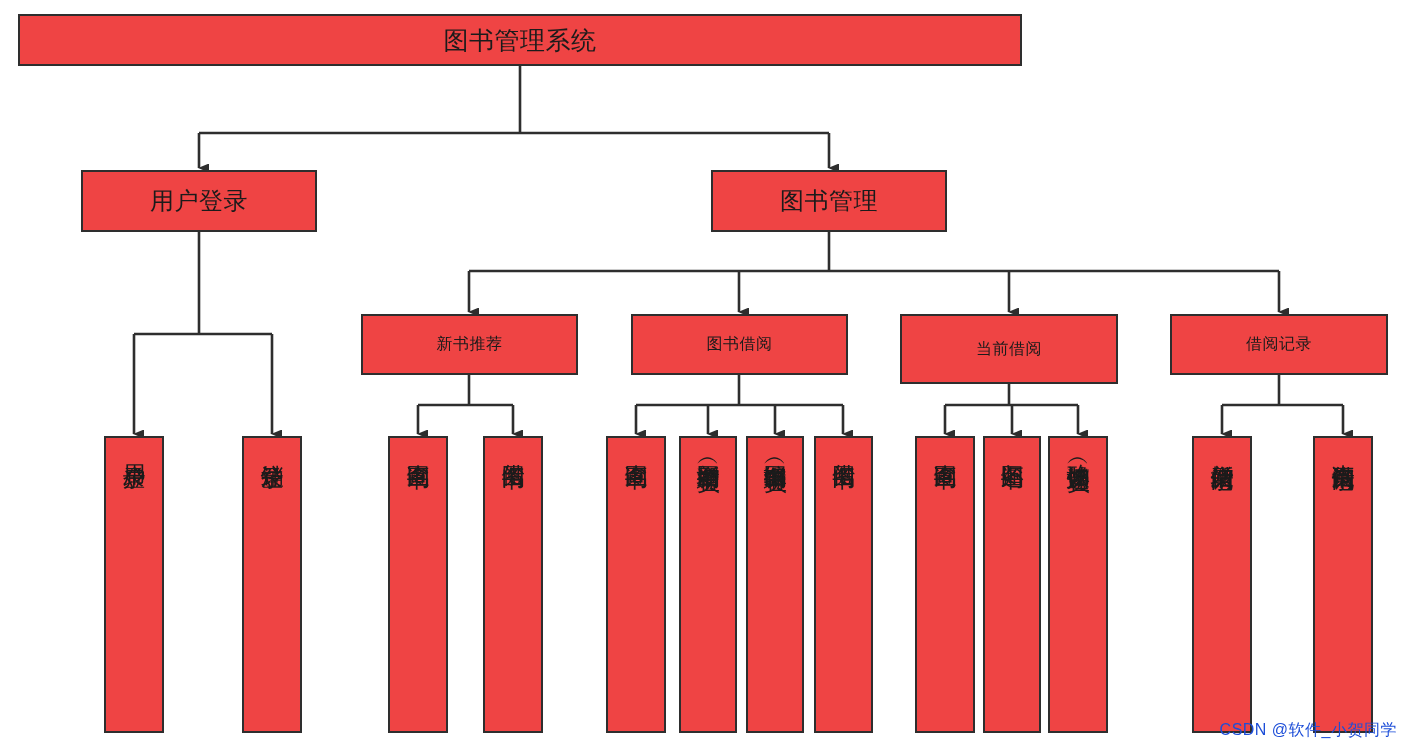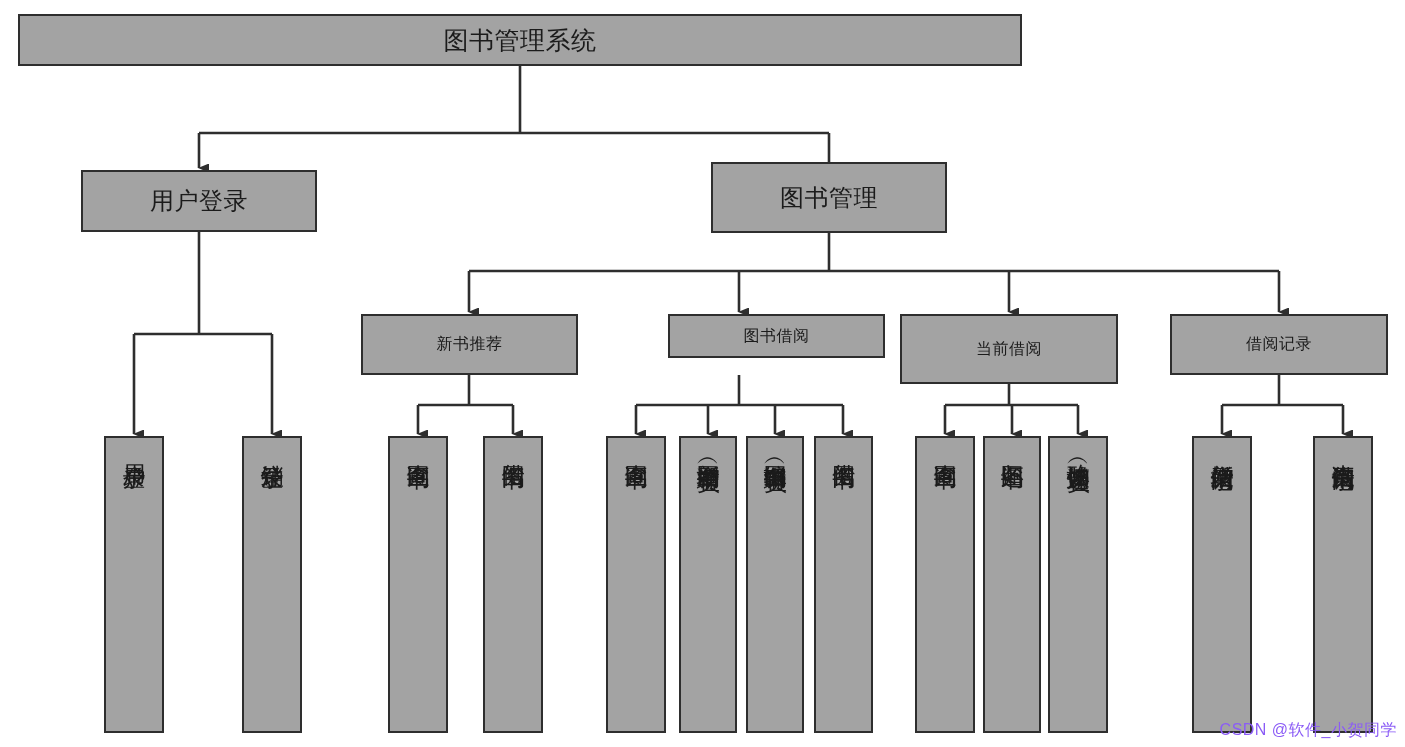--- a/index.html
+++ b/index.html
@@ -21,21 +21,21 @@
     position: absolute;
     left: 0;
     top: 0;
     width: 1405px;
     height: 747px;
   }
   .node-box {
     position: absolute;
     box-sizing: border-box;
     border: 2px solid #2e2e2e;
-    background: #a3a3a3;
+    background: #ef4444;
     display: flex;
     align-items: center;
     justify-content: center;
     color: #1b1b1b;
   }
   .node-label {
     display: block;
     text-align: center;
     letter-spacing: 0.5px;
   }
@@ -52,21 +52,21 @@
     font-size: 23px;
     line-height: 1.02;
     letter-spacing: 1px;
     white-space: nowrap;
   }
   #watermark {
     position: absolute;
     right: 8px;
     bottom: 6px;
     font-size: 16px;
-    color: #8b5cf6;
+    color: #1d4ed8;
     letter-spacing: 0.5px;
     white-space: nowrap;
     pointer-events: none;
   }
 </style>
 </head>
 <body>
 
 <div id="diagram-root">
 
@@ -113,27 +113,27 @@
       </g>
   </svg>
 
   <div id="nodes-layer">
       <div class="node-box node-root" style="left: 18px; top: 14px; width: 1004px; height: 52px;">
         <span class="node-label">图书管理系统</span>
       </div>
       <div class="node-box node-l2" style="left: 81px; top: 170px; width: 236px; height: 62px;">
         <span class="node-label">用户登录</span>
       </div>
-      <div class="node-box node-l2" style="left: 711px; top: 162px; width: 236px; height: 71px;">
+      <div class="node-box node-l2" style="left: 711px; top: 170px; width: 236px; height: 62px;">
         <span class="node-label">图书管理</span>
       </div>
       <div class="node-box node-l3" style="left: 361px; top: 314px; width: 217px; height: 61px;">
         <span class="node-label">新书推荐</span>
       </div>
-      <div class="node-box node-l3" style="left: 668px; top: 314px; width: 217px; height: 44px;">
+      <div class="node-box node-l3" style="left: 631px; top: 314px; width: 217px; height: 61px;">
         <span class="node-label">图书借阅</span>
       </div>
       <div class="node-box node-l3" style="left: 900px; top: 314px; width: 218px; height: 70px;">
         <span class="node-label">当前借阅</span>
       </div>
       <div class="node-box node-l3" style="left: 1170px; top: 314px; width: 218px; height: 61px;">
         <span class="node-label">借阅记录</span>
       </div>
       <div class="node-box node-leaf" style="left: 104px; top: 436px; width: 60px; height: 297px;">
         <span class="node-label">用户登录</span>

